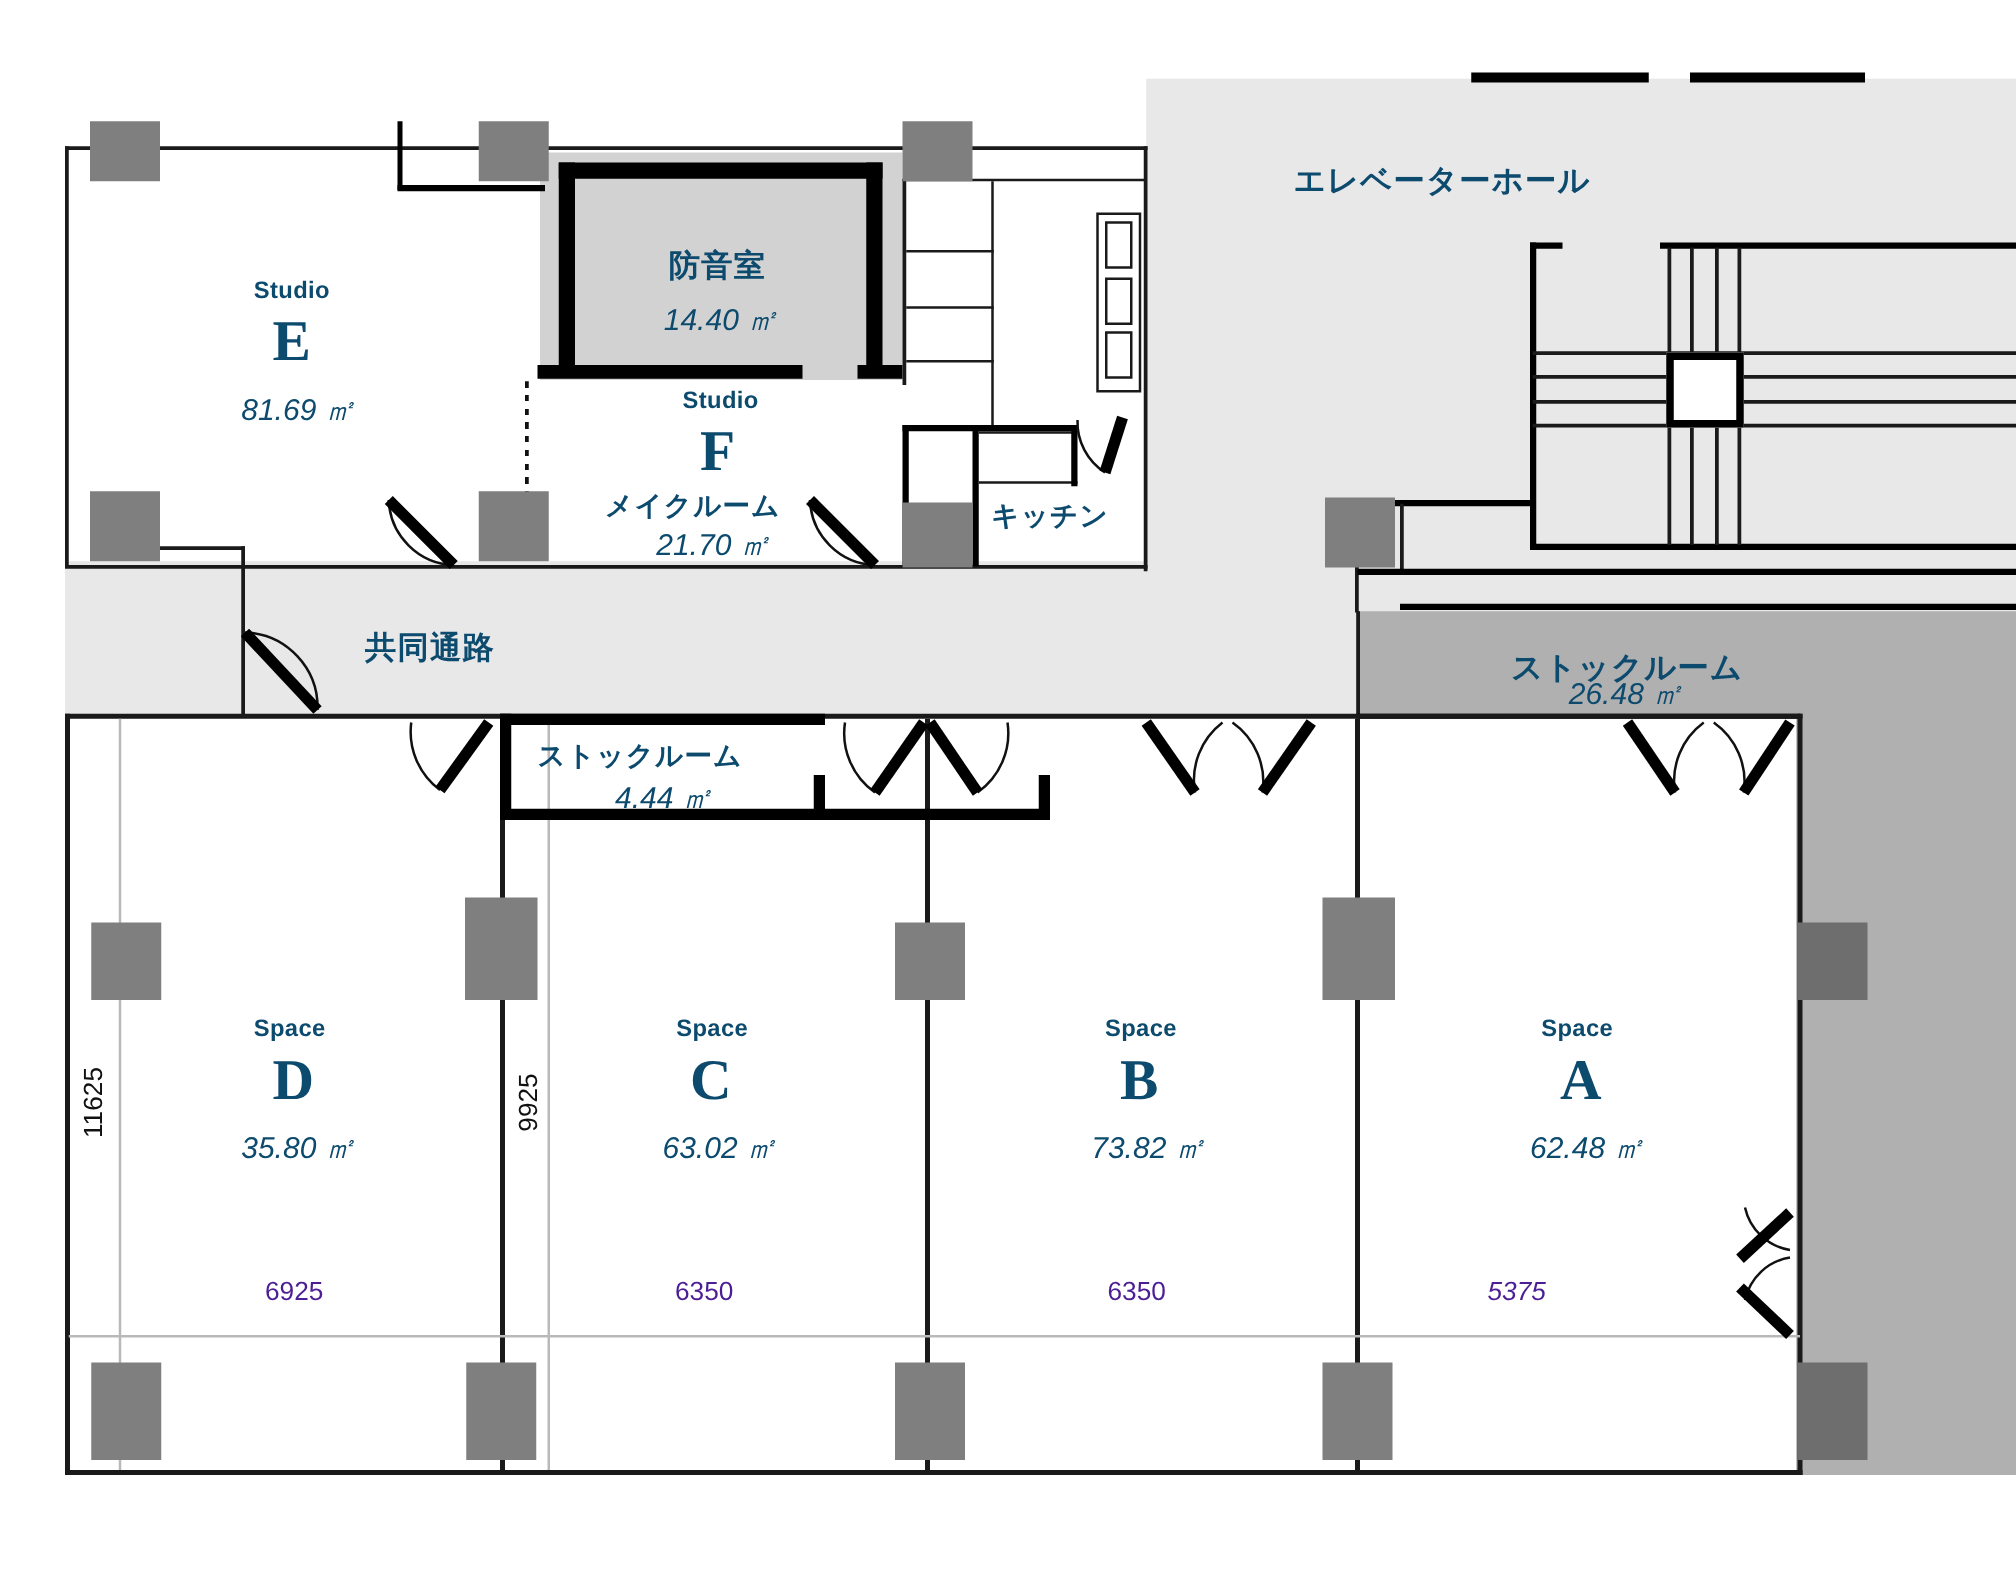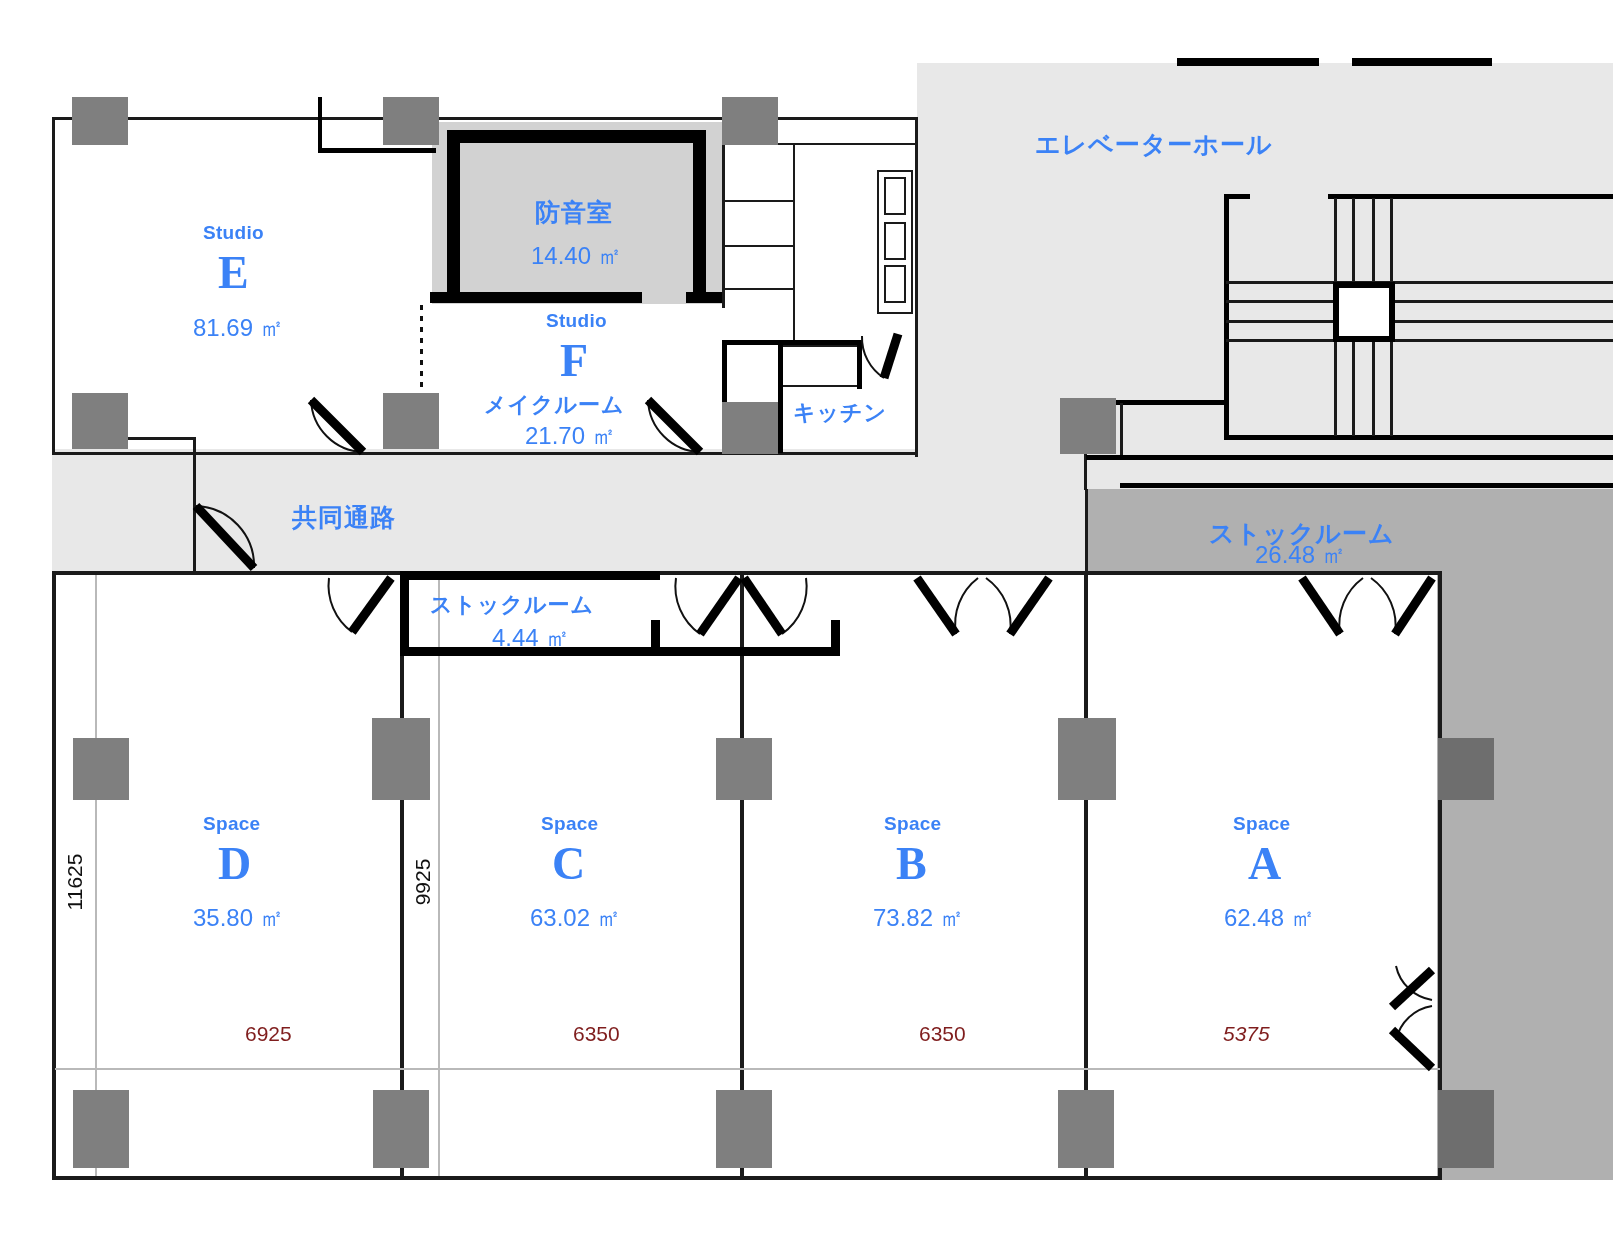--- a/index.html
+++ b/index.html
@@ -4,27 +4,27 @@
 <style>
   html,body{margin:0;padding:0;background:#ffffff;}
   body{font-family:"Liberation Sans","DejaVu Sans",sans-serif;}
   #plan{position:relative;width:1613px;height:1260px;background:#ffffff;overflow:hidden;}
   
   .zone{position:absolute;}
   .wall{position:absolute;background:#000;}
   .thin{position:absolute;background:#1a1a1a;}
   .col{position:absolute;background:#7f7f7f;}
   .col-dark{position:absolute;background:#6e6e6e;}
-  .lbl{position:absolute;color:#3b82f6;white-space:nowrap;text-align:center;}
+  .lbl{position:absolute;color:#0c4a6e;white-space:nowrap;text-align:center;}
   .ttl-small{font-size:19px;font-weight:bold;letter-spacing:.3px;}
   .ttl-letter{font-family:"Liberation Serif","DejaVu Serif",serif;font-size:46px;font-weight:bold;line-height:1;}
-  .area{font-size:24px;}
+  .area{font-size:24px;font-style:italic;}
   .jp{font-size:25px;font-weight:bold;letter-spacing:1px;}
   .jp-sm{font-size:22px;font-weight:bold;letter-spacing:1px;}
-  .dim{font-size:21px;color:#7f1d1d;margin-left:33px;}
+  .dim{font-size:21px;color:#4c1d95;}
   .dimv{font-size:21px;color:#111;transform-origin:50% 50%;}
   svg.doors{position:absolute;left:0;top:0;width:1613px;height:1260px;overflow:visible;pointer-events:none;}
 </style>
 </head>
 <body>
 
 <div id="plan">
 
   <div class="zone" style="left:917px;top:63px;width:696px;height:510px;background:#e8e8e8;"></div>
 

